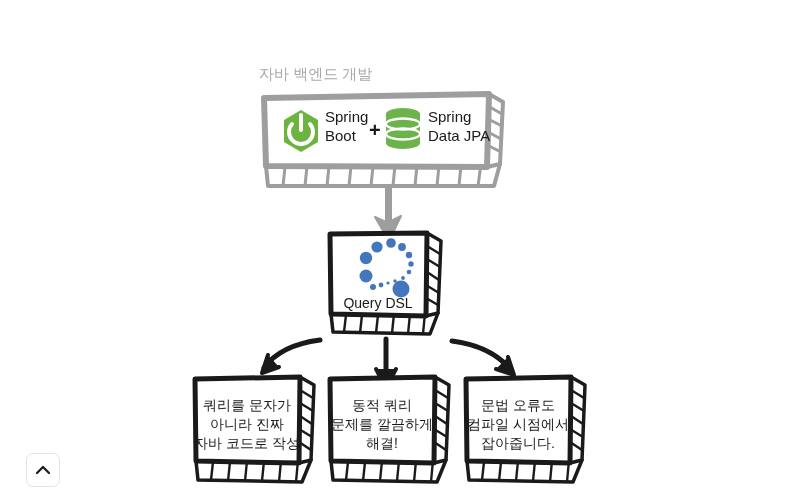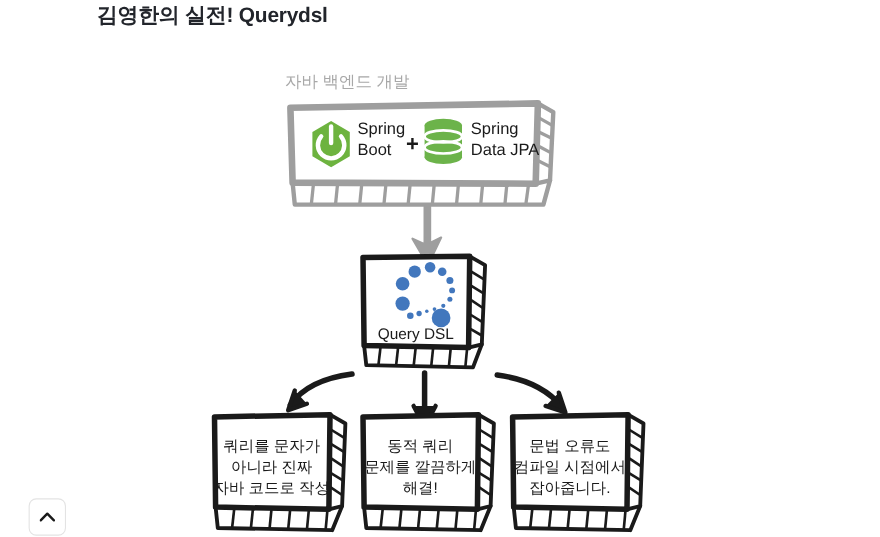--- a/index.html
+++ b/index.html
@@ -39,21 +39,20 @@
     justify-content: center;
     cursor: pointer;
   }
   .scroll-top-button svg { display:block; }
 </style>
 </head>
 <body>
 
 <div class="page">
 
-  <div class="page-title">김영한의 실전! Querydsl</div>
 
   <svg class="diagram" viewBox="0 0 800 452">
 
     <text x="259" y="43" font-family="Liberation Sans, sans-serif" font-size="15" fill="#a8a8a8">자바 백엔드 개발</text>
 
     <g>
 
       <path d="M266,130 L268,150 L494,150 L500,128 Z" fill="#ffffff" stroke="#9e9e9e" stroke-width="4" stroke-linejoin="round"></path>
       <g stroke="#9e9e9e" stroke-width="3">
         <line x1="285" y1="131" x2="283" y2="150"></line>

